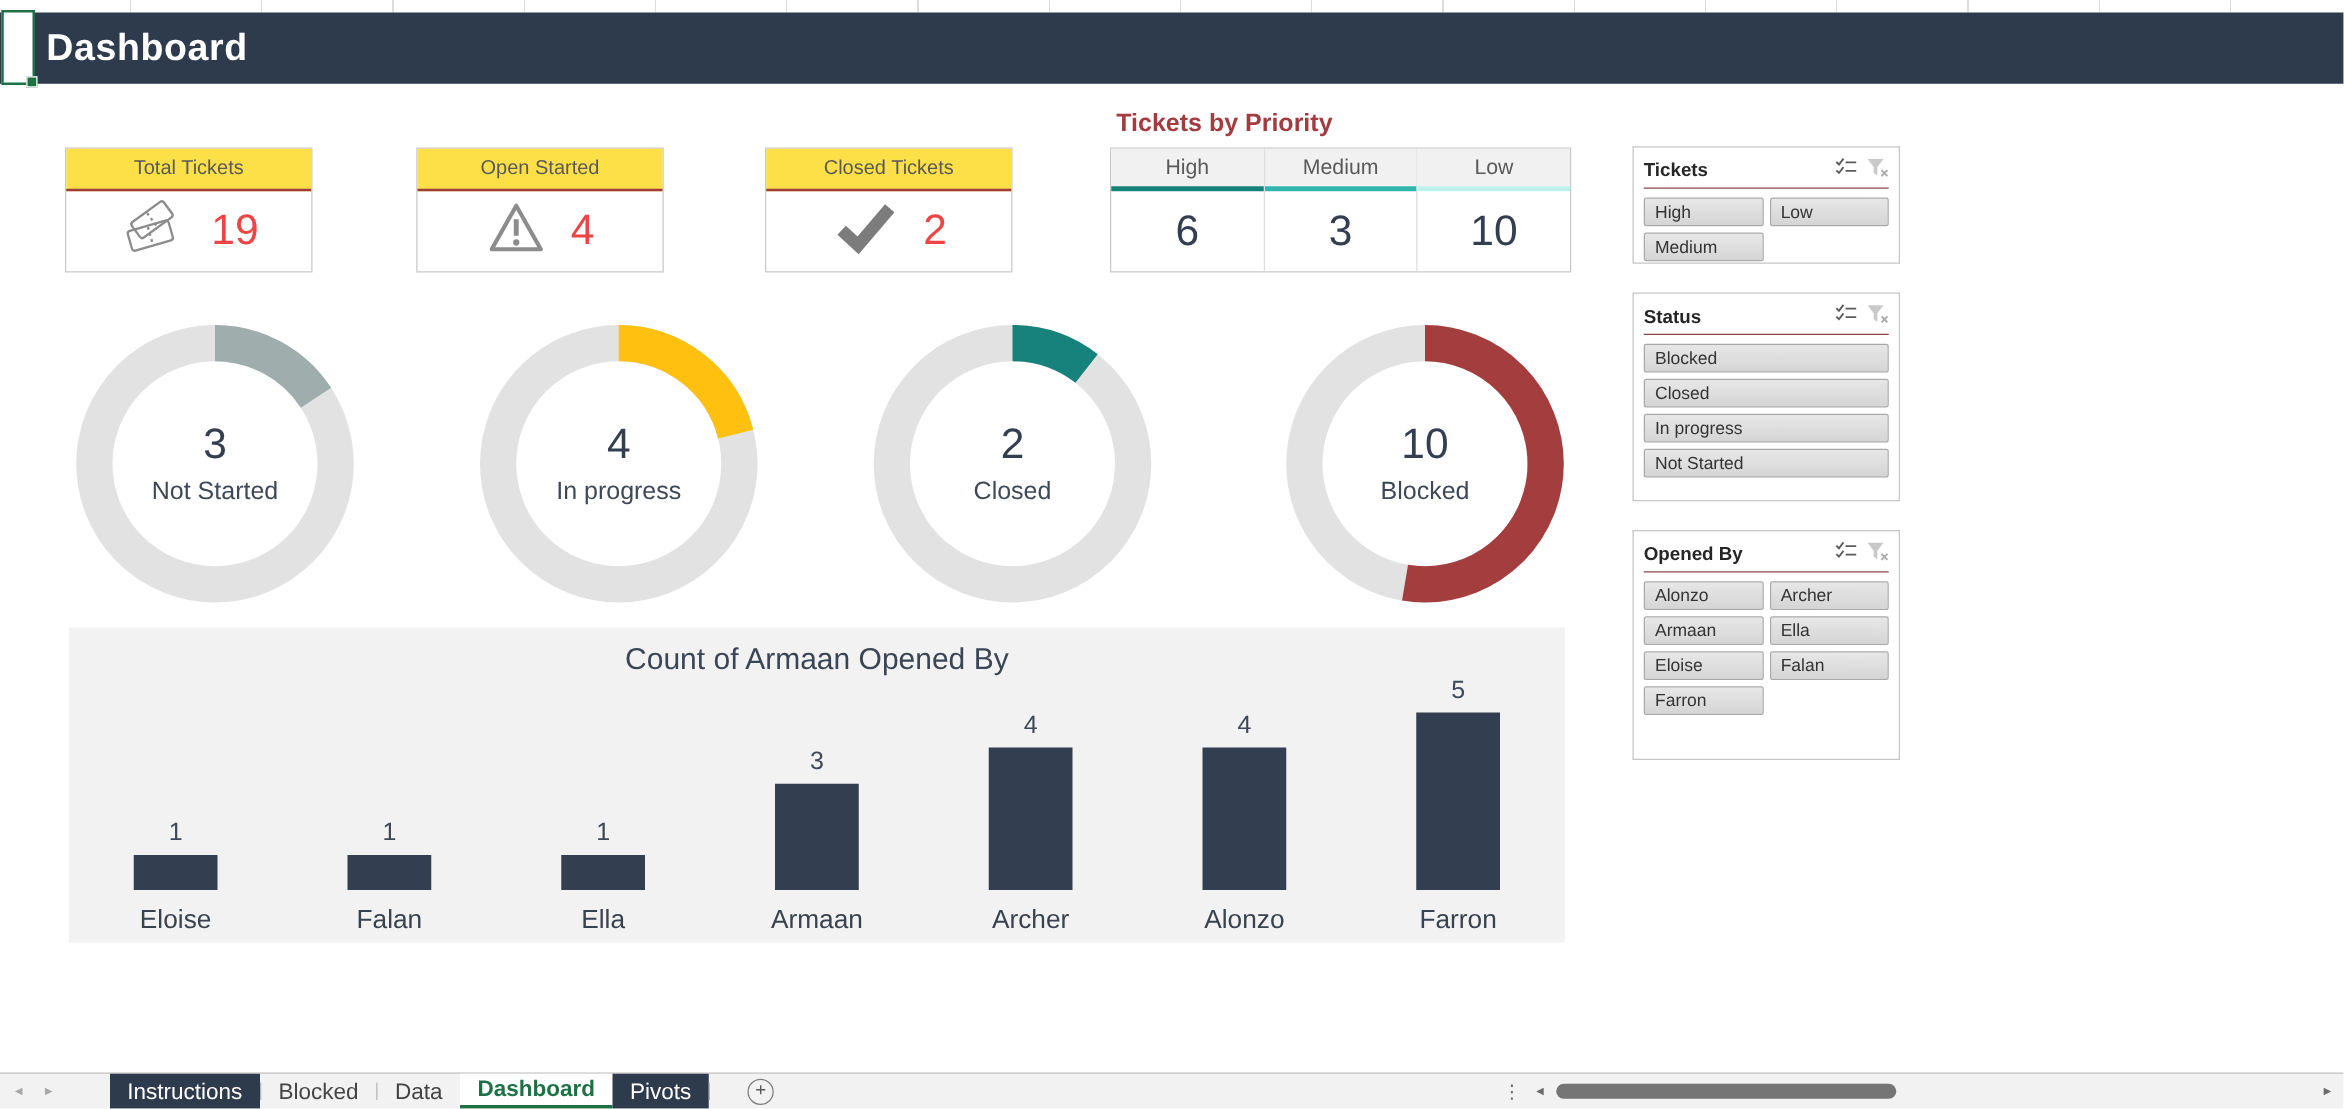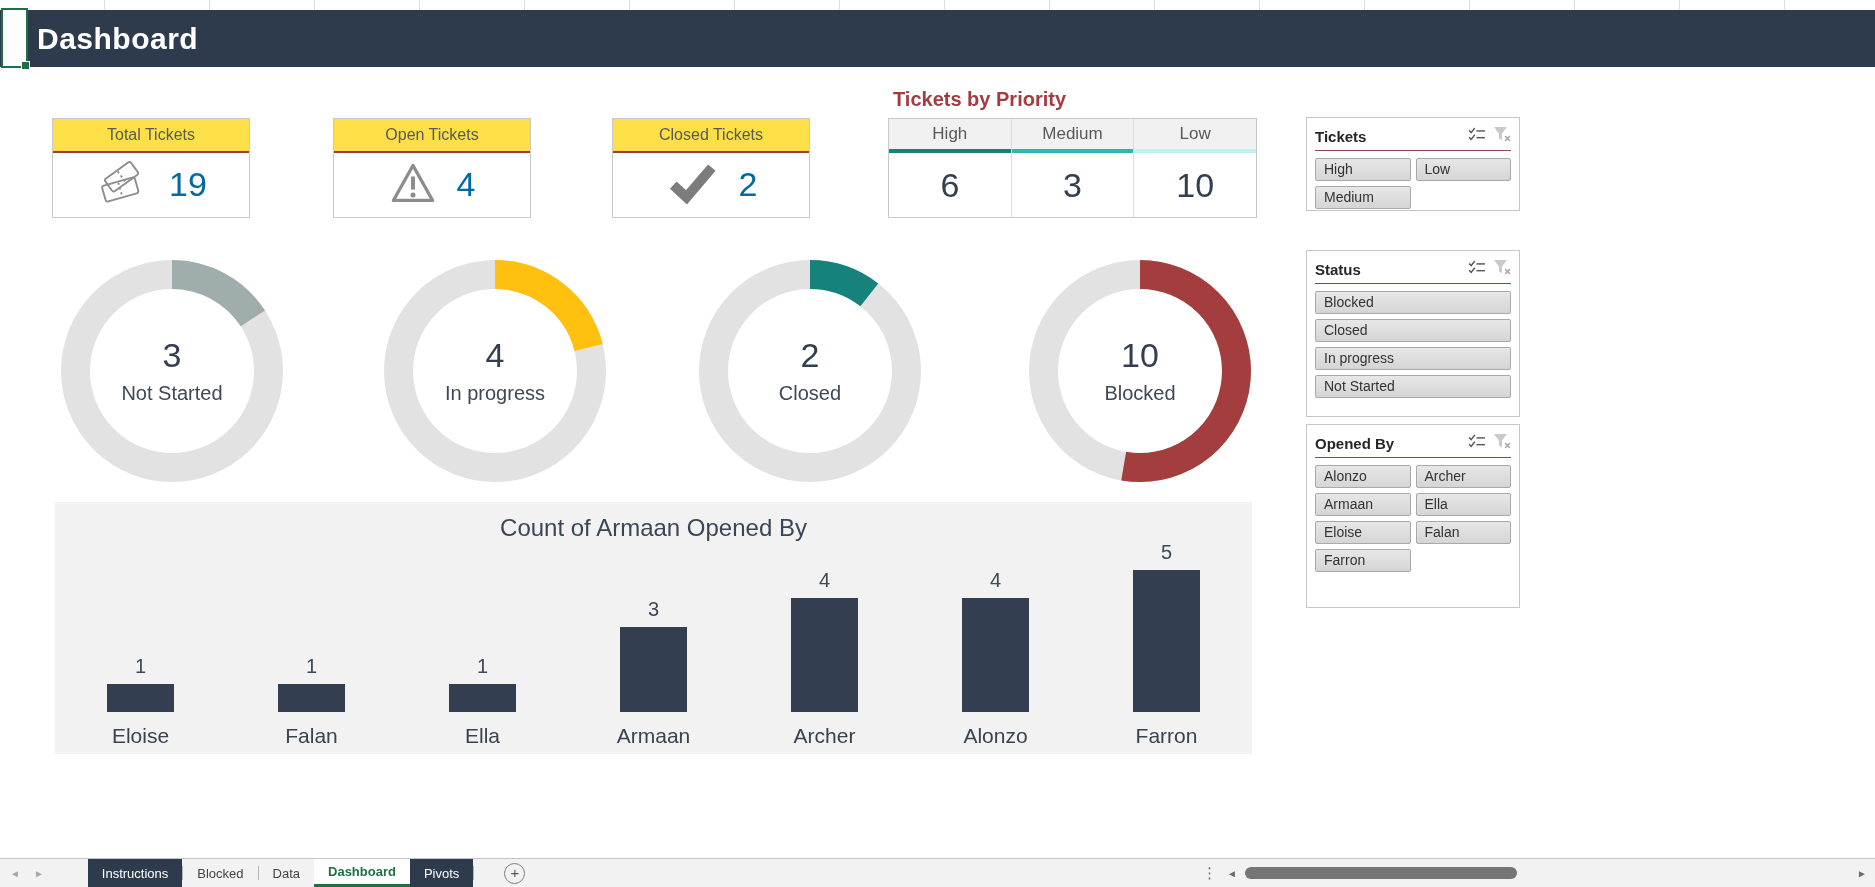--- a/index.html
+++ b/index.html
@@ -14,21 +14,21 @@
   .header-bar{position:absolute;left:0;top:10px;width:1875px;height:57px;background:#2E3B4D;}
   .header-title{color:#ffffff;font-size:30px;font-weight:bold;line-height:57px;padding-left:37px;letter-spacing:.5px;}
   .a1-cell{position:absolute;left:1px;top:8px;width:23px;height:56px;background:#ffffff;border:2px solid #1E7145;z-index:5;}
   .a1-handle{position:absolute;right:-4px;bottom:-4px;width:7px;height:7px;background:#1E7145;border:1px solid #fff;}
 
   
   .kpi-card{position:absolute;top:118px;width:198px;height:100px;background:#fff;border:1px solid #C9C9C9;box-sizing:border-box;}
   .kpi-head{height:32px;line-height:32px;text-align:center;background:#fde047;color:#595959;font-size:16px;
             border-bottom:2px solid #9E3B3B;}
   .kpi-body{height:63px;display:flex;align-items:center;justify-content:center;gap:20px;}
-  .kpi-value{font-size:34px;color:#0369a1;}
+  .kpi-value{font-size:34px;color:#ef4444;}
 
   
   .ptitle{position:absolute;left:893px;top:88px;font-size:20px;font-weight:bold;color:#A23C40;}
   .ptable{position:absolute;left:888px;top:118px;width:369px;height:100px;display:flex;
           border:1px solid #C9C9C9;box-sizing:border-box;background:#fff;}
   .pcol{flex:1;display:flex;flex-direction:column;border-right:1px solid #DDDDDD;}
   .pcol:last-child{border-right:none;}
   .pcol-head{height:30px;line-height:30px;text-align:center;background:#F1F1F1;color:#595959;font-size:17px;}
   .pcol-accent{height:4px;}
   .pcol-value{flex:1;display:flex;align-items:center;justify-content:center;font-size:34px;color:#333F50;}
@@ -59,21 +59,21 @@
   .bar-dlabel{font-size:20px;color:#3E4857;margin-bottom:6px;}
   .bar{width:67px;background:#333F50;}
   .names-row{position:absolute;left:0;right:0;bottom:6px;display:flex;}
   .bar-name{flex:1;text-align:center;font-size:21px;color:#39424F;}
 
   
   .tabbar{position:absolute;left:0;top:858px;width:1875px;height:29px;background:#F2F2F2;border-top:1px solid #C4C4C4;
           display:flex;align-items:stretch;box-sizing:border-box;}
   .nav-arrows{display:flex;align-items:center;gap:14px;padding:0 14px 0 10px;color:#A8A8A8;font-size:10px;}
   .tabs{display:flex;align-items:stretch;margin-left:30px;}
-  .sheet-tab{display:flex;align-items:center;padding:0 14px;font-size:13px;color:#444;cursor:pointer;}
+  .sheet-tab{display:flex;align-items:center;padding:0 14px;font-size:18px;color:#444;cursor:pointer;}
   .sheet-tab.dark{background:#2E3B4D;color:#fff;}
   .sheet-tab.active{background:#ffffff;color:#1E7145;font-weight:bold;border-bottom:3px solid #1E7145;}
   .tab-sep{width:1px;background:#B5B5B5;margin:7px 0;}
   .add-sheet{width:19px;height:19px;border:1px solid #7E7E7E;border-radius:50%;color:#565656;font-size:15px;line-height:17px;
              text-align:center;align-self:center;margin-left:30px;cursor:pointer;}
   .dots{align-self:center;margin-left:auto;color:#6B6B6B;font-size:15px;letter-spacing:0;}
   .hscroll{align-self:center;display:flex;align-items:center;margin:0 8px 0 10px;flex:0 0 640px;color:#6B6B6B;font-size:10px;}
   .hscroll-track{position:relative;flex:1;height:14px;margin:0 6px;}
   .hscroll-thumb{position:absolute;left:2px;top:1px;width:272px;height:12px;background:#757575;border-radius:6px;}
 </style>
@@ -103,21 +103,21 @@
           <g transform="rotate(-16 24 27)">
               <rect x="7" y="19" width="31" height="15" rx="2"></rect>
               <line x1="22.5" y1="20" x2="22.5" y2="33" stroke-dasharray="2 2.6"></line>
             </g>
         </svg>
       </span>
       <span class="kpi-value">19</span>
     </div>
   </div>
   <div class="kpi-card" style="left:333px">
-    <div class="kpi-head">Open Tickets</div>
+    <div class="kpi-head">Open Started</div>
     <div class="kpi-body">
       <span>
         <svg viewBox="0 0 44 40" width="48" height="44">
           <path d="M22 4 L40 36 L4 36 Z" fill="none" stroke="#8C8C8C" stroke-width="3" stroke-linejoin="round"></path>
           <line x1="22" y1="14" x2="22" y2="26" stroke="#8C8C8C" stroke-width="3.6"></line>
           <circle cx="22" cy="31" r="2.3" fill="#8C8C8C"></circle>
         </svg>
       </span>
       <span class="kpi-value">4</span>
     </div>
@@ -169,21 +169,21 @@
             </svg></span>
       </span>
     </div>
     <div class="slicer-items cols2">
       <div class="slicer-item">High</div>
       <div class="slicer-item">Low</div>
       <div class="slicer-item">Medium</div>
     </div>
   </div>
 
-  <div class="slicer" style="top:250px;height:167px">
+  <div class="slicer" style="top:234px;height:167px">
     <div class="slicer-head">
       <span class="slicer-title">Status</span>
       <span class="slicer-icons">
         <span><svg viewBox="0 0 17 14" width="18" height="15" fill="none" stroke="#5A5A5A" stroke-width="1.4">
               <path d="M1 3.2 l2 2 l3.4-4.4"></path>
               <line x1="8" y1="3.6" x2="16" y2="3.6"></line>
               <path d="M1 9.6 l2 2 l3.4-4.4"></path>
               <line x1="8" y1="10" x2="16" y2="10"></line>
             </svg></span>
         <span><svg viewBox="0 0 17 15" width="18" height="16">

